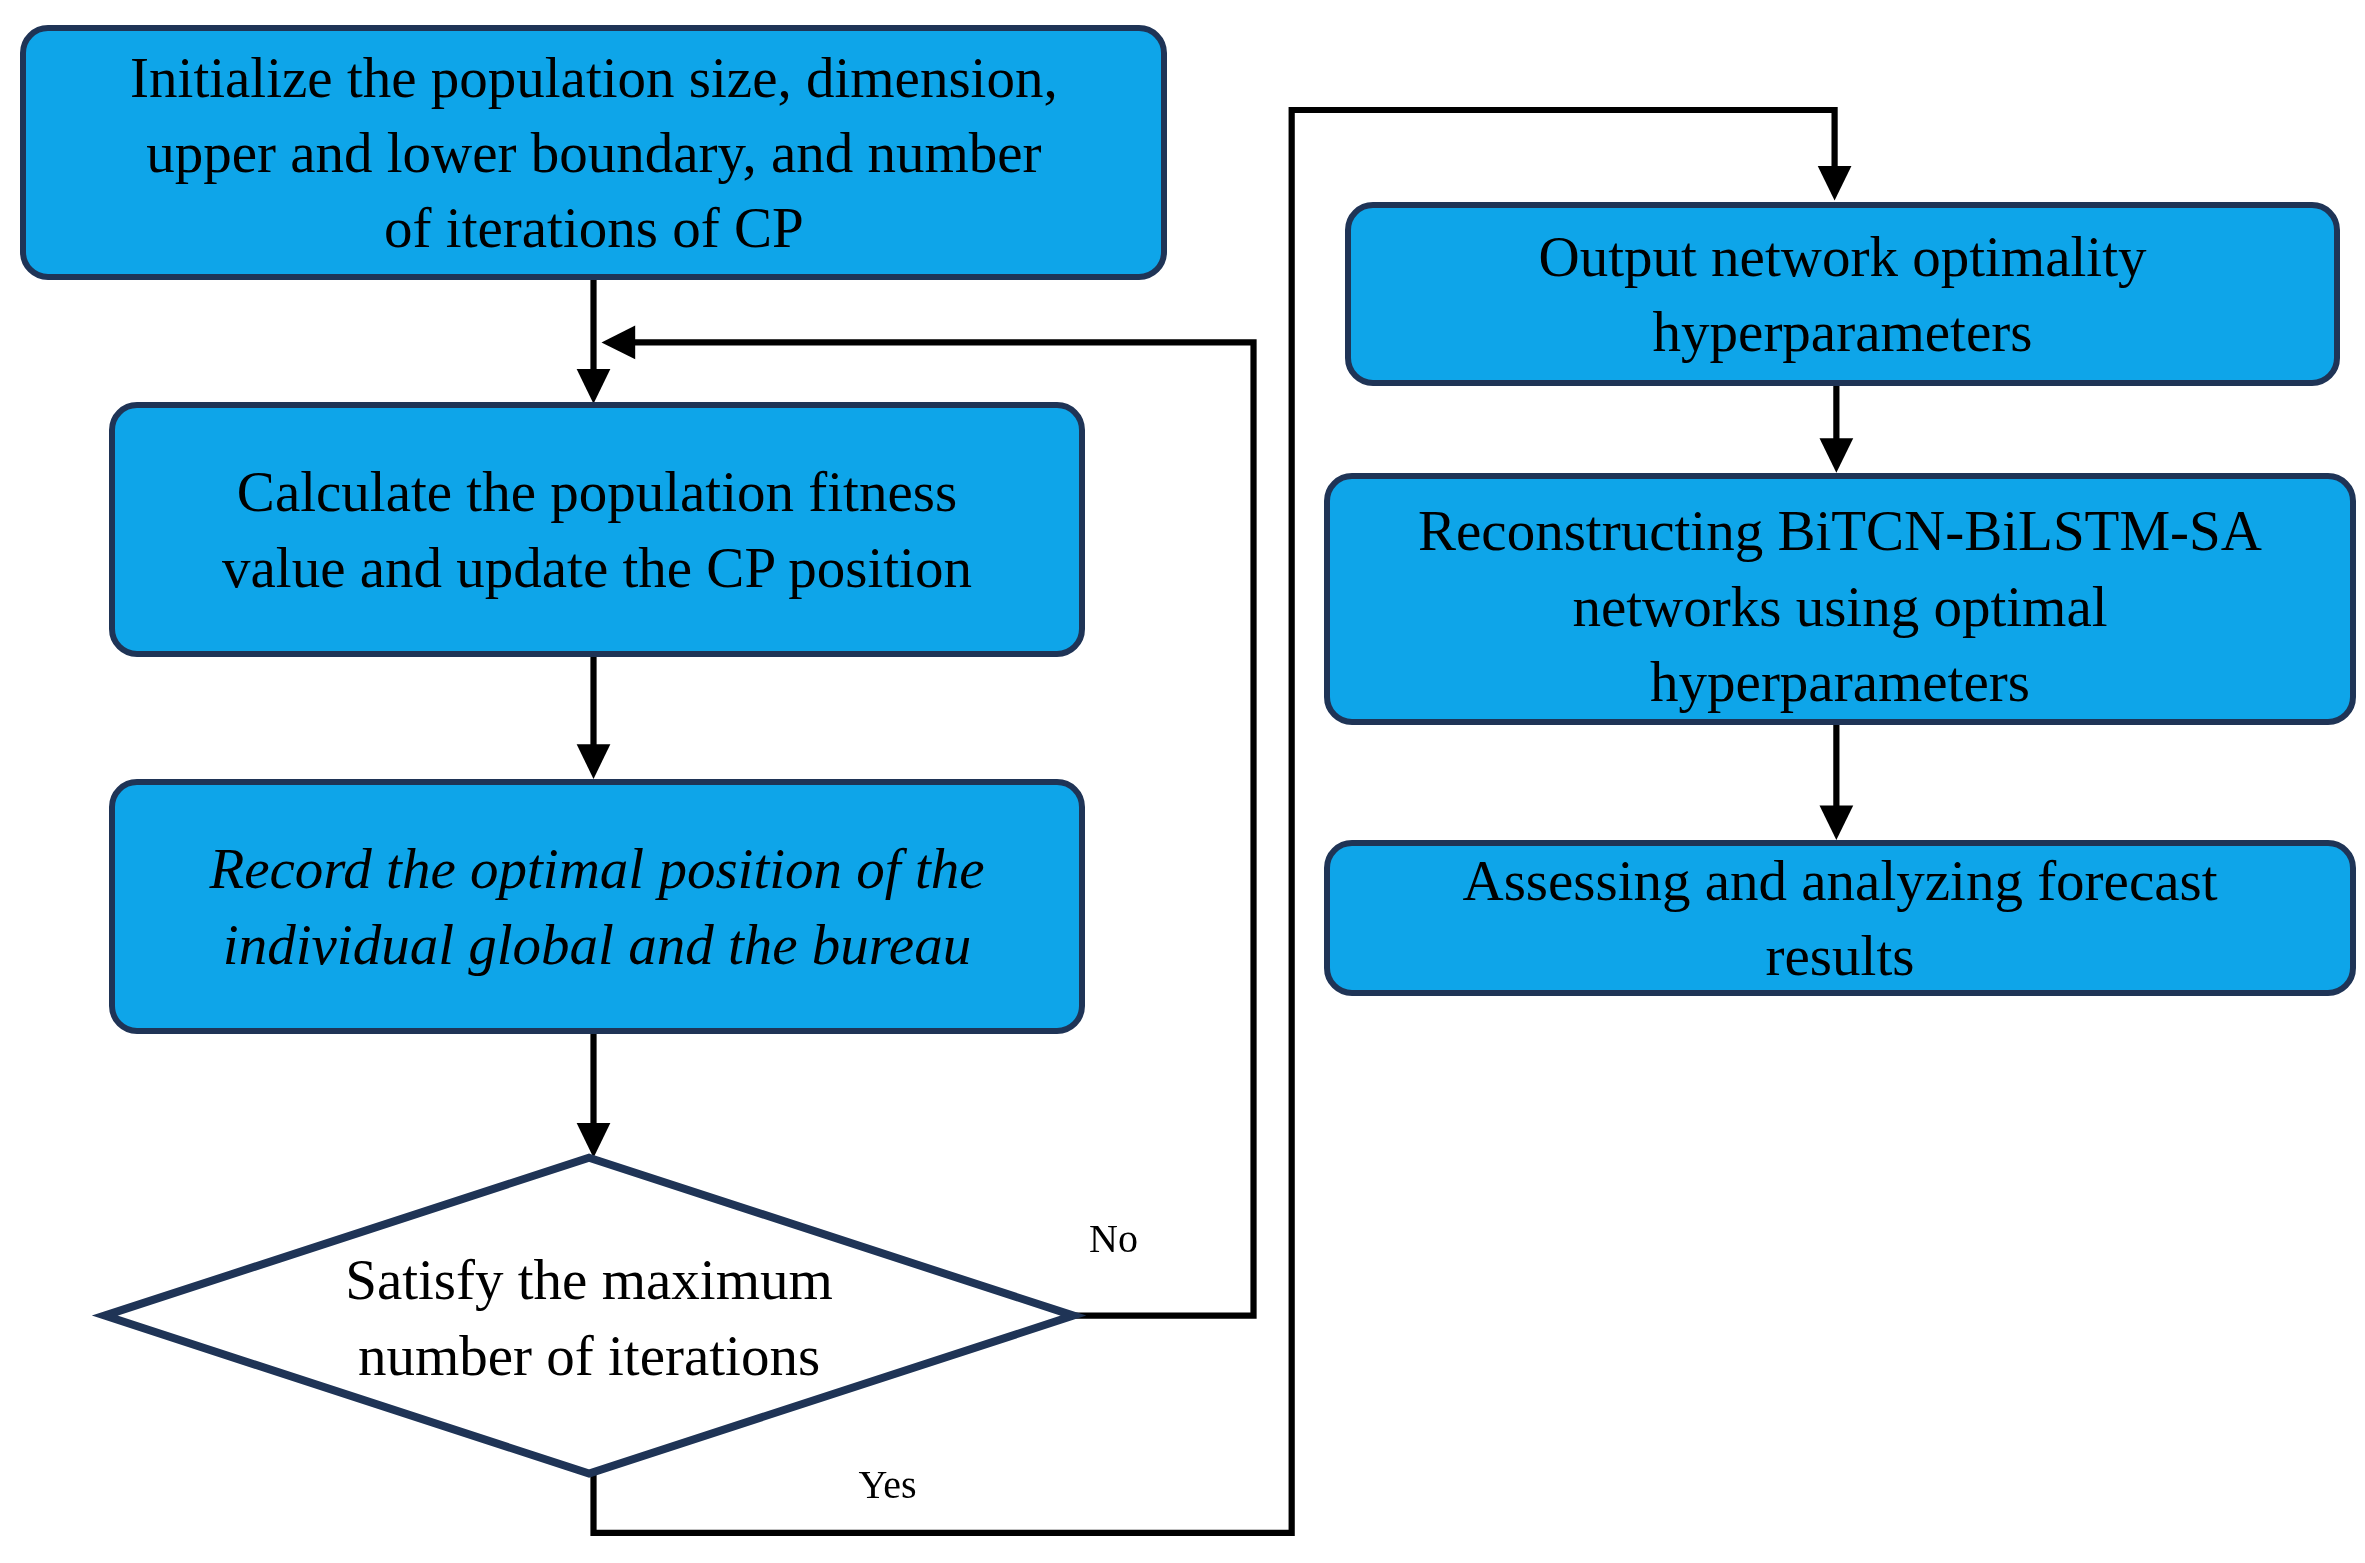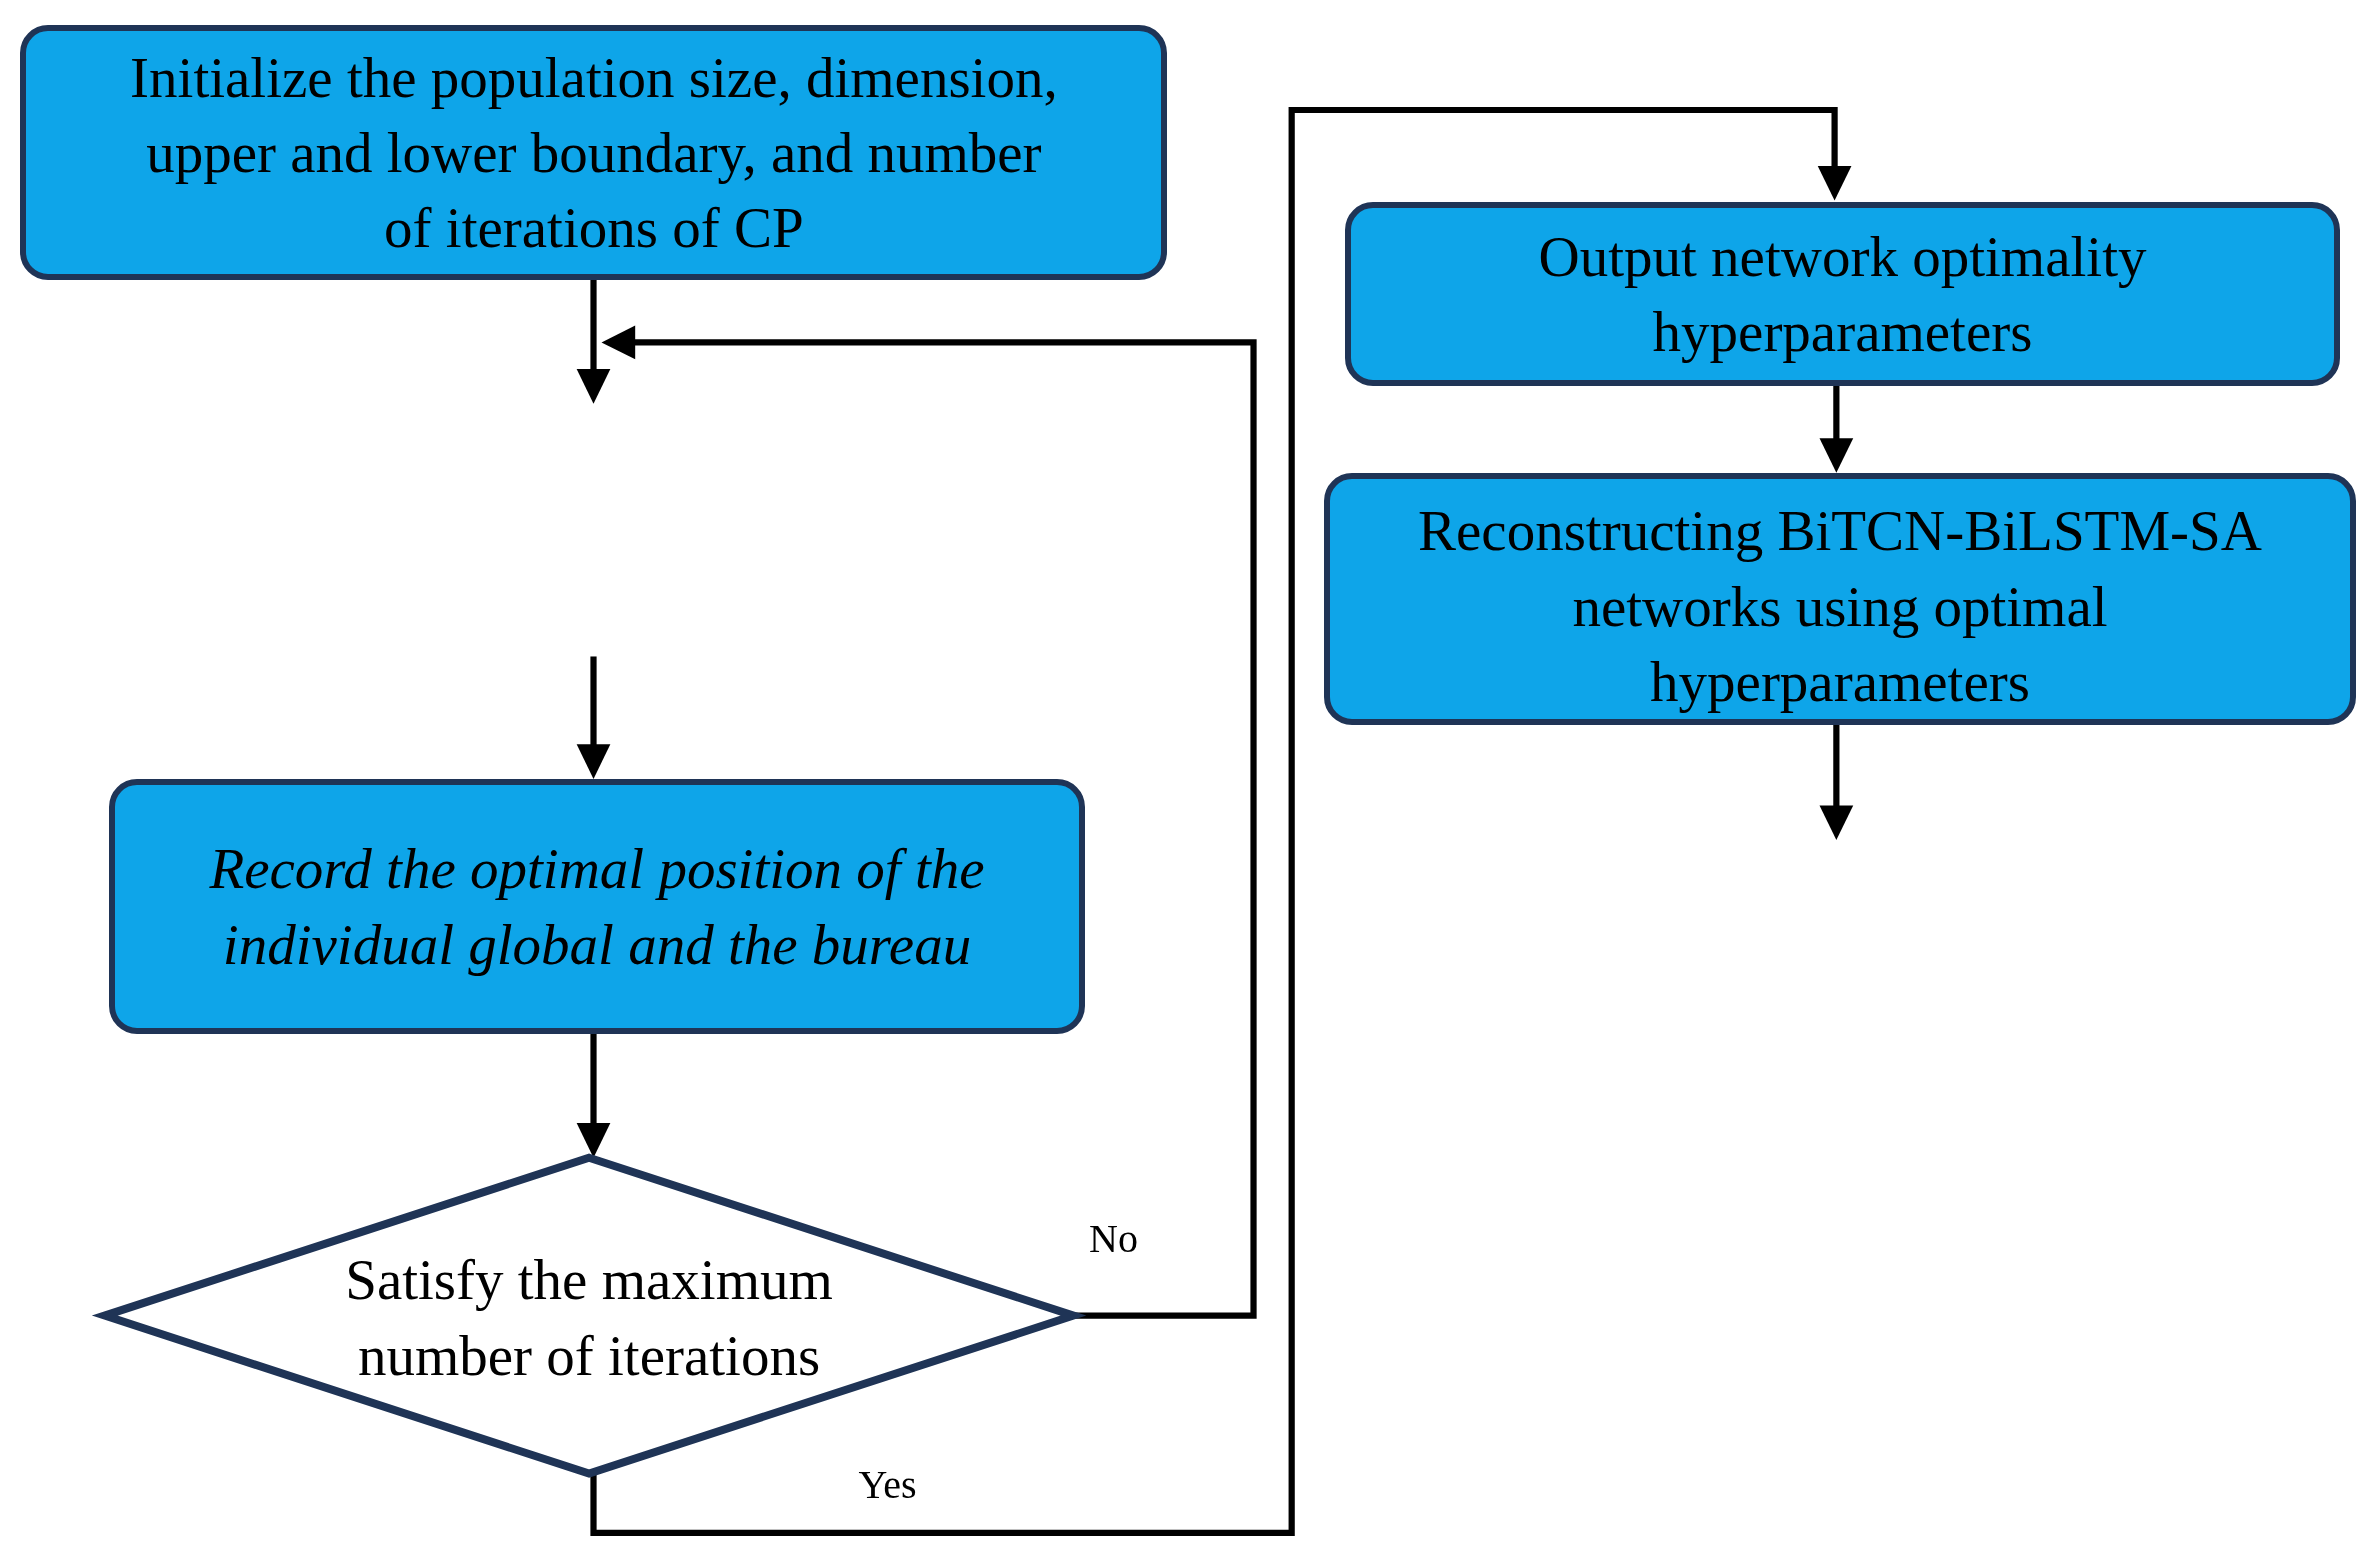--- a/index.html
+++ b/index.html
@@ -83,20 +83,24 @@
 
     <polygon points="664,1305 1210,1483 664,1661 118,1483" fill="#ffffff" stroke="#1f3456" stroke-width="9"></polygon>
   </svg>
 
   <div class="node" style="left:20.4px; top:25px; width:1147px; height:255px;">
     <span class="node-label">Initialize the population size, dimension,
 upper and lower boundary, and number
 of iterations of CP</span>
   </div>
 
+  <div class="node" style="left:109px; top:402px; width:976px; height:255px;">
+    <span class="node-label">Calculate the population fitness
+value and update the CP position</span>
+  </div>
 
   <div class="node" style="left:109px; top:779px; width:976px; height:255px;font-style:italic;">
     <span class="node-label">Record the optimal position of the
 individual global and the bureau</span>
   </div>
 
   <div class="decision-label" style="left:323px; top:1233px; width:532px; height:169px;">
     <span class="node-label">Satisfy the maximum
 number of iterations</span>
   </div>
@@ -105,19 +109,23 @@
     <span class="node-label">Output network optimality
 hyperparameters</span>
   </div>
 
   <div class="node" style="left:1324px; top:473px; width:1032px; height:252px;align-items:flex-end;">
     <span class="node-label">Reconstructing BiTCN-BiLSTM-SA
 networks using optimal
 hyperparameters</span>
   </div>
 
+  <div class="node" style="left:1324px; top:840px; width:1032px; height:156px;">
+    <span class="node-label">Assessing and analyzing forecast
+results</span>
+  </div>
 
   <div class="edge-label" style="left:1029px; top:1217px; width:169px;">No</div>
 
   <div class="edge-label" style="left:803px; top:1439px; width:169px;margin-top:24px;">Yes</div>
 
 </div>
 
 
 </body></html>

